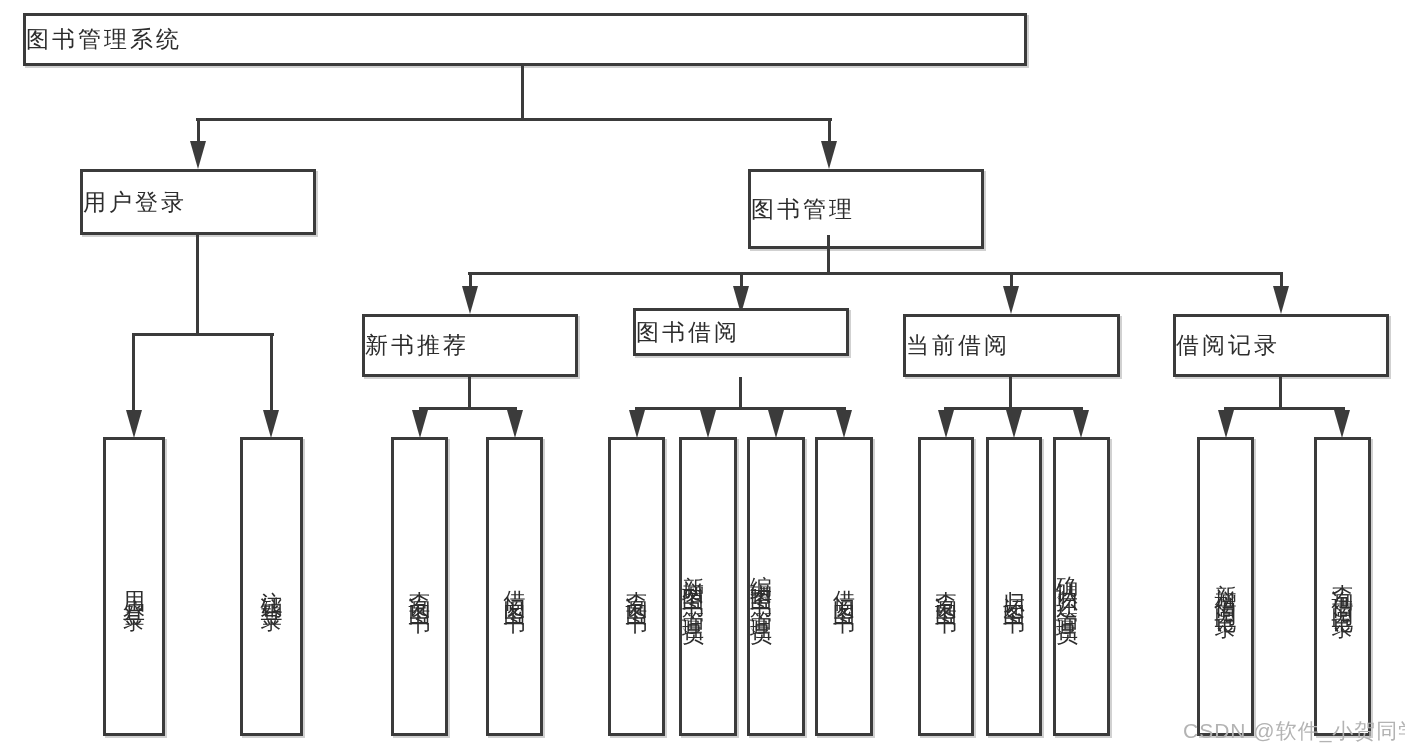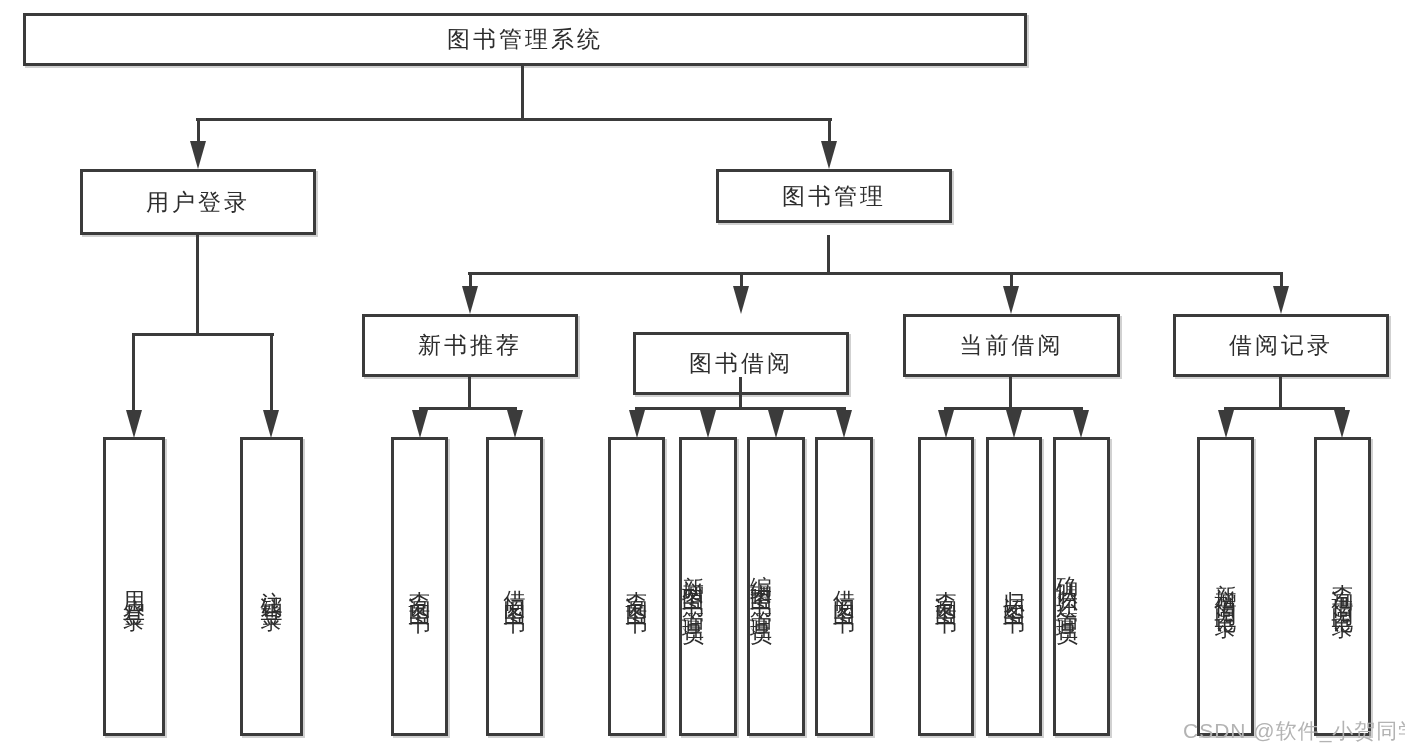--- a/index.html
+++ b/index.html
@@ -8,21 +8,21 @@
     width:1405px; height:747px;
     background:var(--bg, #ffffff);
     font-family:"Liberation Sans", sans-serif;
     overflow:hidden;
   }
   .hbox {
     position:absolute;
     box-sizing:border-box;
     border:3px solid var(--line, #3b3b3b);
     background:#ffffff;
-    display:flex; align-items:center; justify-content:center;
+    display:flex; align-items:center; 
     box-shadow:2px 2px 0 rgba(0,0,0,0.18);
     font-size:23px; letter-spacing:3px;
     color:var(--text, #2d2d2d);
     white-space:nowrap;
   }
   .vbox {
     position:absolute;
     box-sizing:border-box;
     border:3px solid var(--line, #3b3b3b);
     background:#ffffff;
@@ -68,21 +68,21 @@
   <div class="line" style="left:521px;top:66px;width:3px;height:54px"></div>
   <div class="line" style="left:196px;top:118px;width:636px;height:3px"></div>
   <div class="line" style="left:197px;top:118px;width:3px;height:24px"></div>
   <div class="arrow" style="left:190px;top:141px"></div>
   <div class="line" style="left:828px;top:118px;width:3px;height:24px"></div>
   <div class="arrow" style="left:821px;top:141px"></div>
 
   <div class="hbox" style="left:80px;top:169px;width:236px;height:66px">
     <span>用户登录</span>
   </div>
-  <div class="hbox" style="left:716px;top:169px;width:236px;height:54px">
+  <div class="hbox" style="left:748px;top:169px;width:236px;height:80px">
     <span>图书管理</span>
   </div>
 
   <div class="line" style="left:196px;top:235px;width:3px;height:100px"></div>
   <div class="line" style="left:132px;top:333px;width:142px;height:3px"></div>
   <div class="line" style="left:132px;top:333px;width:3px;height:78px"></div>
   <div class="arrow" style="left:126px;top:410px"></div>
   <div class="line" style="left:270px;top:333px;width:3px;height:78px"></div>
   <div class="arrow" style="left:263px;top:410px"></div>
 
@@ -93,21 +93,21 @@
   <div class="line" style="left:740px;top:272px;width:3px;height:16px"></div>
   <div class="arrow" style="left:733px;top:286px"></div>
   <div class="line" style="left:1010px;top:272px;width:3px;height:16px"></div>
   <div class="arrow" style="left:1003px;top:286px"></div>
   <div class="line" style="left:1280px;top:272px;width:3px;height:16px"></div>
   <div class="arrow" style="left:1273px;top:286px"></div>
 
   <div class="hbox" style="left:362px;top:314px;width:216px;height:63px">
     <span>新书推荐</span>
   </div>
-  <div class="hbox" style="left:633px;top:332px;width:216px;height:63px">
+  <div class="hbox" style="left:633px;top:308px;width:216px;height:48px">
     <span>图书借阅</span>
   </div>
   <div class="hbox" style="left:1173px;top:314px;width:216px;height:63px">
     <span>借阅记录</span>
   </div>
   <div class="hbox" style="left:903px;top:314px;width:217px;height:63px">
     <span>当前借阅</span>
   </div>
 
   <div class="line" style="left:468px;top:377px;width:3px;height:32px"></div>

